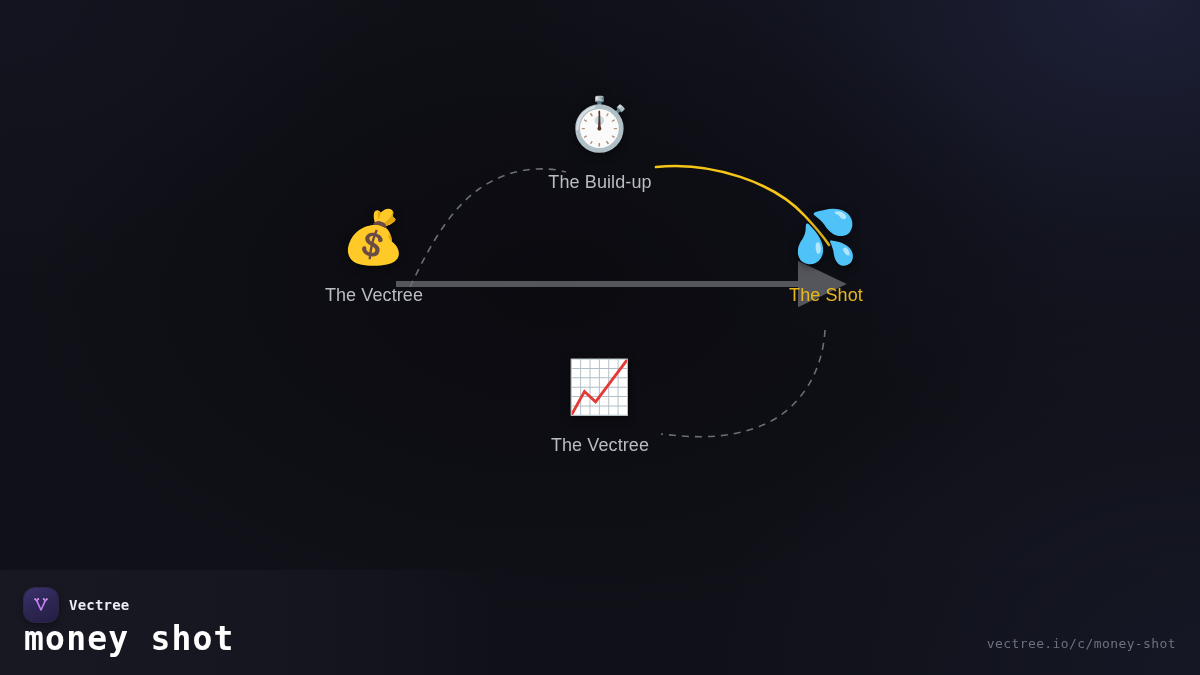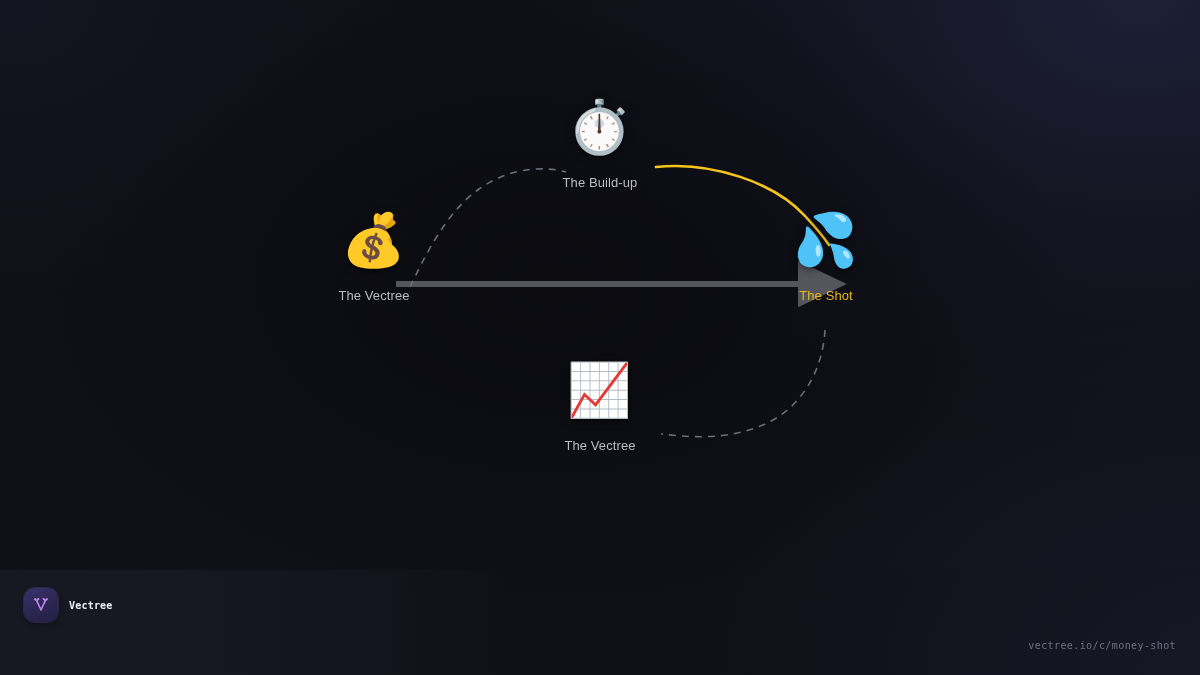--- a/index.html
+++ b/index.html
@@ -58,21 +58,21 @@
     user-select:none;
   }
   .node-emoji {
     font-size: 52px;
     line-height: 1;
     display:block;
     filter: drop-shadow(0 2px 4px rgba(0,0,0,0.55));
   }
   .node-label {
     margin-top: 22px;
-    font-size: 13px;
+    font-size: 18px;
     letter-spacing: 0.1px;
     color: #b9bcc4;
     white-space: nowrap;
   }
   .node-label.accent { color: #e8b81c; font-weight: 400; }
 
   
   #node-budget  { left: 374px; top: 258px; }
   #node-buildup { left: 600px; top: 145px; }
   #node-shot    { left: 826px; top: 258px; }
@@ -99,21 +99,21 @@
   #brand-logo {
     width: 34px; height: 34px;
     border-radius: 11px;
     background: linear-gradient(155deg, #3b3270 0%, #2c2652 52%, #241f45 100%);
     display:flex; align-items:center; justify-content:center;
     box-shadow: 0 0 0 1px rgba(150,110,220,0.22), 0 2px 7px rgba(0,0,0,0.45);
     flex: none;
   }
   #brand-name {
     font-family: "DejaVu Sans Mono", "Liberation Mono", monospace;
-    font-size: 10px;
+    font-size: 14px;
     font-weight: 700;
     color: #eceef4;
     letter-spacing: 0.2px;
   }
 
   #page-title {
     position:absolute;
     left: 24px;
     top: 52px;
     font-family: "DejaVu Sans Mono", "Liberation Mono", monospace;
@@ -122,21 +122,21 @@
     color: #ffffff;
     letter-spacing: 1.2px;
     line-height: 1;
   }
 
   #site-url {
     position:absolute;
     right: 24px;
     bottom: 24px;
     font-family: "DejaVu Sans Mono", "Liberation Mono", monospace;
-    font-size: 10px;
+    font-size: 13px;
     color: #6d7080;
     letter-spacing: 0.4px;
   }
 </style>
 </head>
 <body>
 
 <div id="stage">
 
   <svg id="graph-svg" viewBox="0 0 1200 675">
@@ -191,17 +191,18 @@
             <circle cx="5.0" cy="4.9" r="1.15"></circle>
             <circle cx="8.8" cy="4.7" r="1.05"></circle>
             <circle cx="19.0" cy="4.9" r="1.15"></circle>
             <circle cx="15.2" cy="4.7" r="1.05"></circle>
           </g>
         </svg>
       </div>
       <span id="brand-name">Vectree</span>
     </div>
 
+    <h1 id="page-title">money shot</h1>
 
     <span id="site-url">vectree.io/c/money-shot</span>
   </div>
 
 </div>
 
 </body></html>

